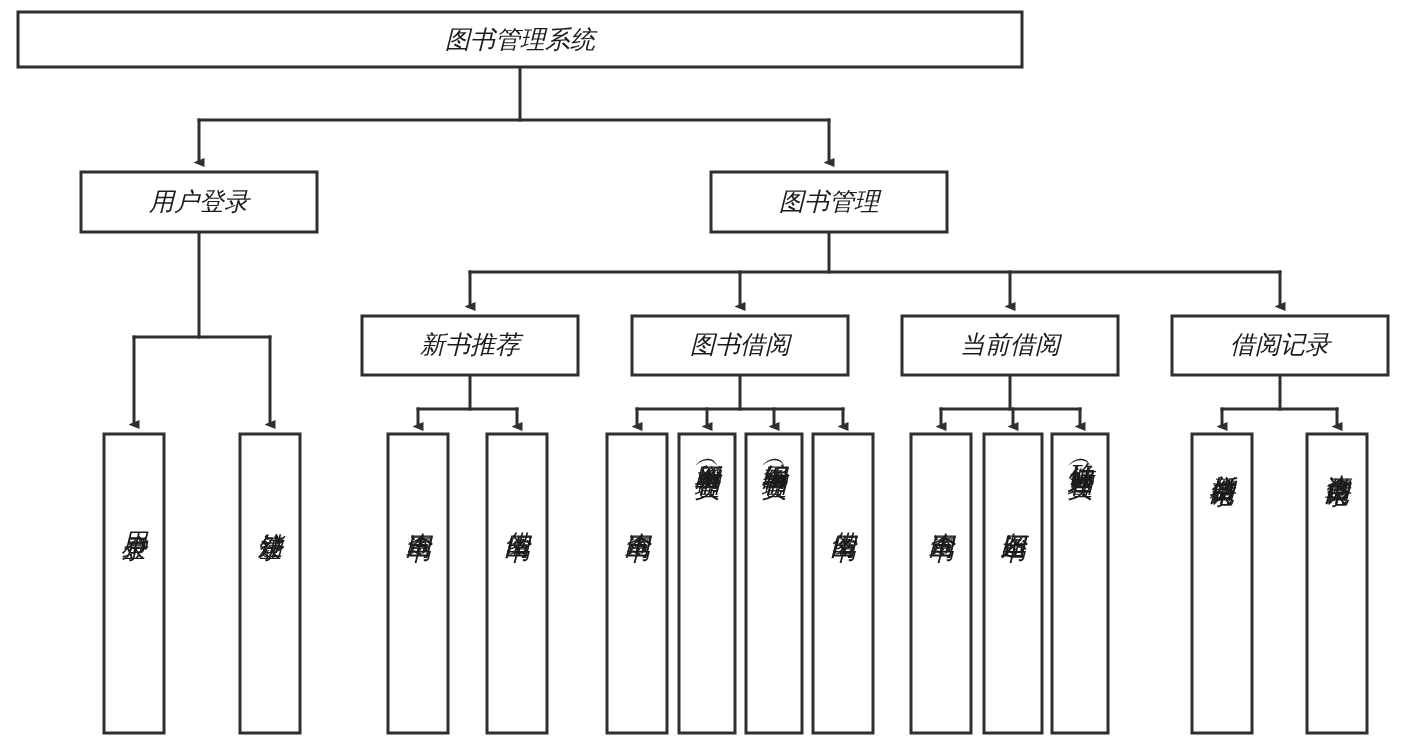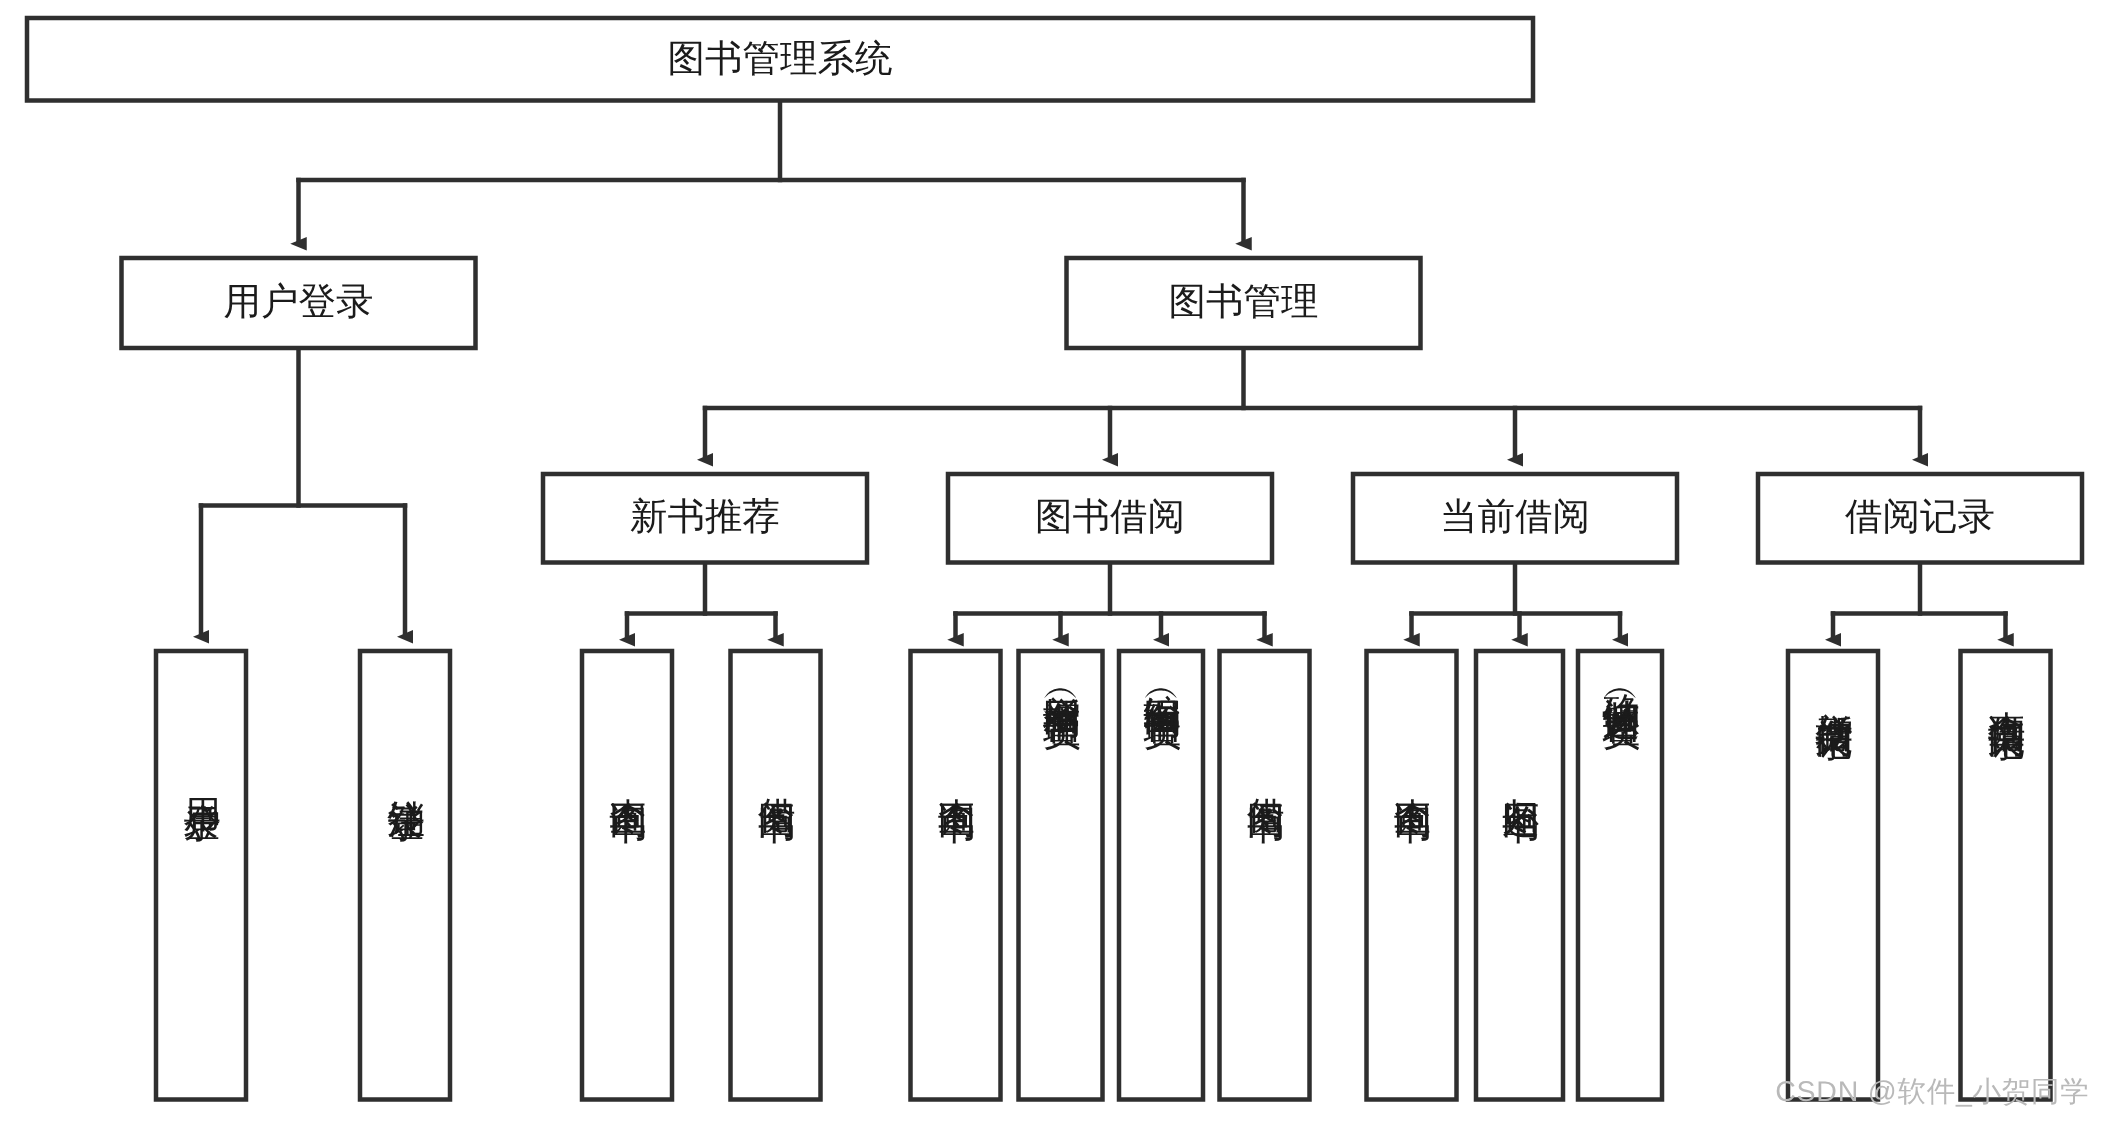--- a/index.html
+++ b/index.html
@@ -12,20 +12,21 @@
     height: 747px;
     font-family: "Liberation Sans", "DejaVu Sans", sans-serif;
     overflow: hidden;
     position: relative;
   }
   #diagram-root {
     position: relative;
     width: 1401px;
     height: 747px;
     background: #ffffff;
+    font-style: italic;
   }
   svg#flow-svg {
     position: absolute;
     left: 0;
     top: 0;
     width: 1405px;
     height: 747px;
     display: block;
   }
   .node-rect {
@@ -176,14 +177,13 @@
   <div class="leaf-label" style="left:637px; top:512px;">查询图书</div>
   <div class="leaf-label" style="left:707px; top:443px;">新增图书（管理员）</div>
   <div class="leaf-label" style="left:774px; top:443px;">编辑图书（管理员）</div>
   <div class="leaf-label" style="left:843px; top:512px;">借阅图书</div>
   <div class="leaf-label" style="left:941px; top:512px;">查询图书</div>
   <div class="leaf-label" style="left:1013px; top:512px;">归还图书</div>
   <div class="leaf-label" style="left:1080px; top:443px;">确认归还（管理员）</div>
   <div class="leaf-label" style="left:1222px; top:454px;">新增借阅记录</div>
   <div class="leaf-label" style="left:1337px; top:454px;">查询借阅记录</div>
 
-  <div class="watermark">CSDN @软件_小贺同学</div>
 </div>
 
 </body></html>

